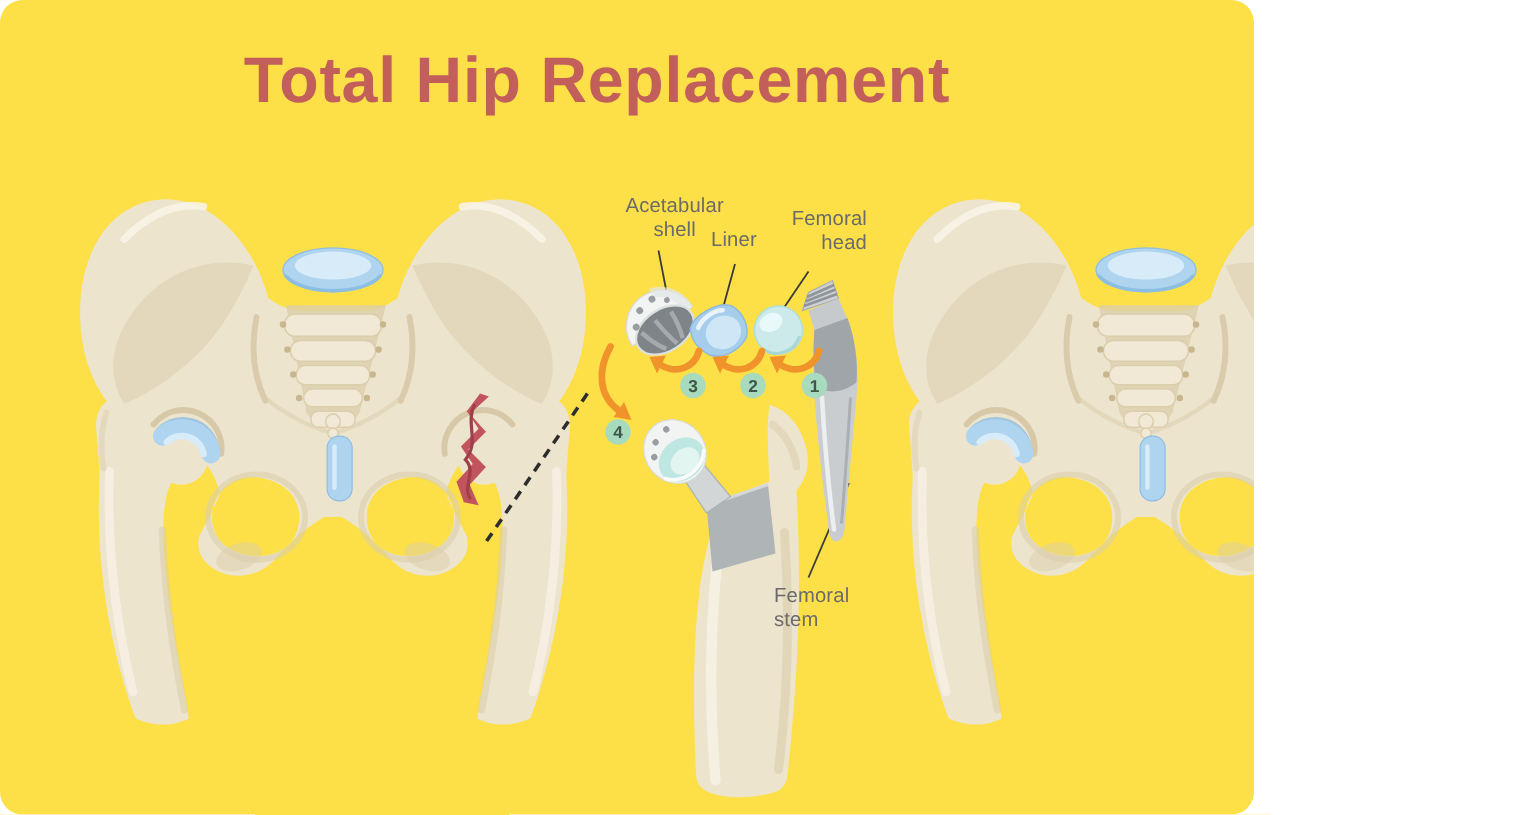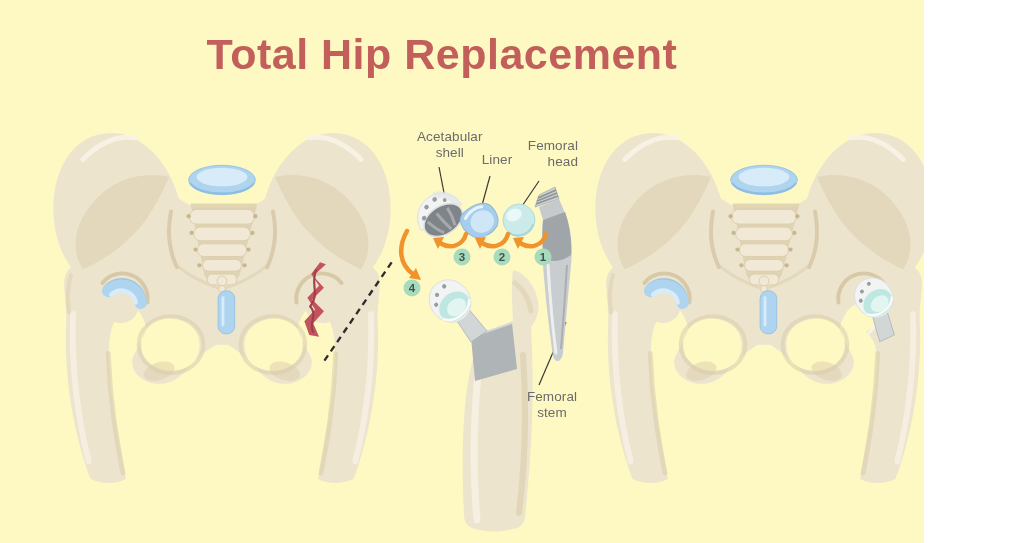--- a/index.html
+++ b/index.html
@@ -1,25 +1,25 @@
 <!DOCTYPE html>
 <html style="--title: #C25F5B; --label: #6B6B6B; --leader: #3A3A3A; --bone: #EDE4CE; --bone-row: #F1E9D6; --bone-shade: #DBCEAC; --bone-deep: #C8B78E; --bone-light: #F8F3E7; --cartilage: #AED4EF; --cartilage-light: #D8EBF9; --cartilage-deep: #8CBEE4; --damage: #C2545E; --damage-deep: #9E3F4A; --arrow: #F0932B; --step-bg: #A8DBBE; --step-text: #3E5649; --implant-white: #F2F3F3; --implant-silver: #D2D6D7; --implant-gray: #AFB4B7; --implant-dark: #7E8487; --dashed-line: #2D2D2D;"><head>
 <meta charset="utf-8">
 <style>
   html,body{margin:0;padding:0;background:#fff;}
-  .stage{position:relative;width:924px;height:543px;background:#fef9c3;overflow:hidden;
-         font-family:"Liberation Sans",sans-serif;}
+  .stage{position:relative;width:836px;height:543px;background:#fde047;overflow:hidden;
+         font-family:"Liberation Sans",sans-serif;border-radius:15px;}
   h1.title{position:absolute;top:30px;left:0;width:100%;padding-right:40px;box-sizing:border-box;
            margin:0;text-align:center;font-weight:bold;font-size:43px;line-height:1.15;
            letter-spacing:.5px;color:var(--title);}
   .fig{position:absolute;}
   .lbl{position:absolute;font-size:13.5px;line-height:1.22;color:var(--label);
        white-space:pre-line;letter-spacing:.1px;}
   .lbl.r{text-align:right;}
-  .lbl.c{text-align:center;}
+  .lbl.c{text-align:left;}
   
   .c-bone{fill:var(--bone);}
   .sil{fill:var(--bone);fill-rule:evenodd;}
   .sh{stroke:var(--bone-shade);fill:none;stroke-linecap:round;}
   .dp{stroke:var(--bone-deep);fill:none;stroke-linecap:round;}
   .hl{stroke:var(--bone-light);fill:none;stroke-linecap:round;}
   .blob{fill:var(--bone-shade);}
   .seg{fill:var(--bone-row);stroke:var(--bone-shade);stroke-width:1;}
   .dot{fill:var(--bone-deep);}
   .blue{fill:var(--cartilage);stroke:var(--cartilage-deep);stroke-width:.8;}

